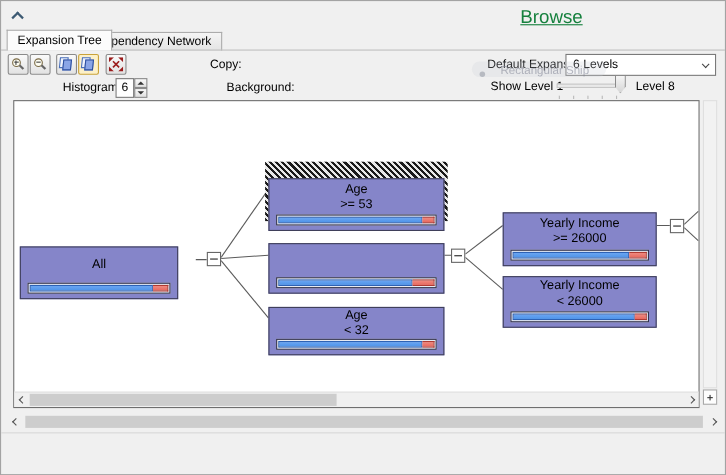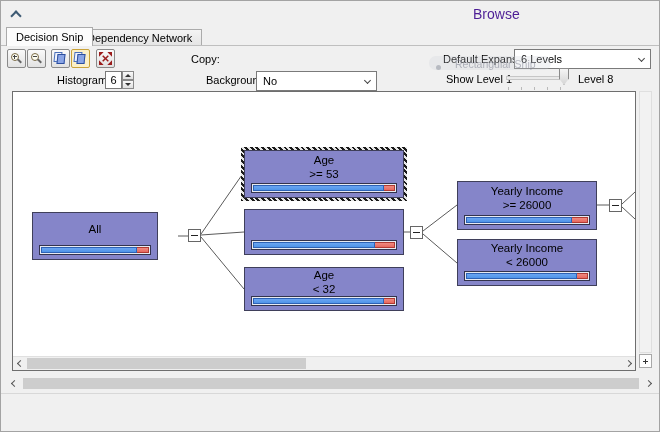--- a/index.html
+++ b/index.html
@@ -1,21 +1,21 @@
 <!DOCTYPE html>
 <html><head>
 <meta charset="utf-8">
 <style>
   * { margin:0; padding:0; box-sizing:border-box; }
   body { font-family:"Liberation Sans", sans-serif; background:#d8d8d8; }
   #app { position:relative; width:660px; height:432px; background:#f0f0f0;
          border:1px solid #a3a3a3; overflow:hidden; font-size:11px; color:#000; }
 
   
-  .hdr-title { position:absolute; left:472px; top:5px; font-size:14px; color:#4c1d95; }
+  .hdr-title { position:absolute; left:472px; top:5px; font-size:17px; color:#15803d;text-decoration:underline; }
   .collapse-btn { position:absolute; left:8px; top:6px; width:16px; height:14px; cursor:pointer; }
   .chev-up { position:absolute; left:3px; top:5px; width:8px; height:8px;
              border-top:2px solid #3d5a73; border-left:2px solid #3d5a73; transform:rotate(45deg); }
 
   
   .tab { position:absolute; font-size:11px; padding:0 9px; display:flex; align-items:center;
          border:1px solid #ababab; border-bottom:none; background:linear-gradient(#f4f4f4,#e4e4e4); }
   .tab.active { left:5px; top:26px; height:19px; background:#fcfcfc; z-index:3; }
   .tab.inactive { left:76px; top:28px; height:17px; z-index:1; }
   .content-line { position:absolute; left:0; right:0; top:44px; border-top:1px solid #bfbfbf; z-index:2; }
@@ -59,21 +59,21 @@
                   background:#e9e9e9; border:1px solid #c6c6c6; cursor:pointer; }
   .slider-thumb { position:absolute; left:558px; top:67px; width:10px; height:17px;
                   background:linear-gradient(#f5f5f5,#d6d6d6); border:1px solid #8a8a8a;
                   clip-path:polygon(0 0,100% 0,100% 62%,50% 100%,0 62%); cursor:pointer; }
   .tick { position:absolute; top:86px; width:1px; height:3px; background:#b9b9b9; }
 
   
   .panel { position:absolute; left:11px; top:90px; width:624px; height:280px; background:#fff;
            border:1px solid #6e6e6e; }
   .connectors { position:absolute; left:0; top:0; }
-  .tnode { position:absolute; background:#8585c9; border:1px solid #3f3f5a; cursor:pointer; }
+  .tnode { position:absolute; background:#8585c9; border:1px solid #3f3f5a; cursor:pointer;margin-top:12px; }
   .tnode-text { display:flex; flex-direction:column; justify-content:center; align-items:center;
                 height:calc(100% - 17px); padding-top:2px; font-size:11.5px; line-height:14px; color:#000; }
   .sel-wrap { position:absolute; padding:3px;
               background:repeating-linear-gradient(45deg,#1a1a1a 0,#1a1a1a 2px,#e8e8e8 2px,#e8e8e8 4px); }
   .sel-wrap .tnode { position:relative; width:100%; height:100%; left:0; top:0; }
   .hbar { position:absolute; left:6px; right:6px; bottom:4px; height:10px; border:1px solid #33334d;
           background:#e7eaf2; padding:1px; display:flex; }
   .hbar-blue { height:100%; background:linear-gradient(#6aa5f2,#4f94e8); border:1px solid #2d62b5; }
   .hbar-red { height:100%; background:linear-gradient(#ef8a80,#e8685e); border:1px solid #b03a32; border-left:none; }
   .expander { position:absolute; width:13px; height:13px; background:#fff; border:1px solid #666;
@@ -107,21 +107,21 @@
 <body>
 
 <div id="app">
 
   <div class="collapse-btn">
     <span class="chev-up"></span>
   </div>
   <div class="hdr-title">Browse</div>
 
   <div class="tab active">
-    <span>Decision Snip</span>
+    <span>Expansion Tree</span>
   </div>
   <div class="tab inactive">
     <span>Dependency Network</span>
   </div>
   <div class="content-line"></div>
 
   <div class="tbtn" style="left:6px">
     <span class="mag">
       <span class="mag-glass"></span>
         <span class="mag-h"></span>
@@ -174,24 +174,20 @@
   <div class="spin-btns">
     <div class="spin-btn">
         <span class="tri-up"></span>
       </div>
     <div class="spin-btn">
         <span class="tri-dn"></span>
       </div>
   </div>
 
   <div class="lbl" style="left:205px; top:73px">Background:</div>
-  <div class="combo" style="left:255px; top:70px; width:121px">
-    <span>No</span>
-    <span class="combo-arrow"></span>
-  </div>
 
   <div class="watermark">
     <span class="wm-dot"></span>
     <span class="wm-text">Rectangular Snip</span>
   </div>
 
   <div class="lbl" style="left:445px; top:72px">Show Level 1</div>
   <div class="slider-track"></div>
   <div class="slider-thumb"></div>
   <div class="tick" style="left:507px"></div>
@@ -210,21 +206,21 @@
         <line x1="188" y1="145" x2="231" y2="197"></line>
         <line x1="391" y1="140" x2="397" y2="140"></line>
         <line x1="410" y1="139" x2="444" y2="113"></line>
         <line x1="410" y1="142" x2="444" y2="171"></line>
         <line x1="584" y1="113" x2="596" y2="113"></line>
         <line x1="609" y1="112" x2="622" y2="100"></line>
         <line x1="609" y1="115" x2="622" y2="127"></line>
       </g>
     </svg>
 
-    <div class="tnode" style="left:19px; top:120px; width:126px; height:48px">
+    <div class="tnode" style="left:5px; top:120px; width:144px; height:48px">
       <div class="tnode-text">
         <span>All</span>
         <span></span>
       </div>
       <div class="hbar">
         <div class="hbar-blue" style="width: 89%;"></div>
         <div class="hbar-red" style="width: 11%;"></div>
       </div>
     </div>
     <div class="expander" style="left:175px; top:137px">

